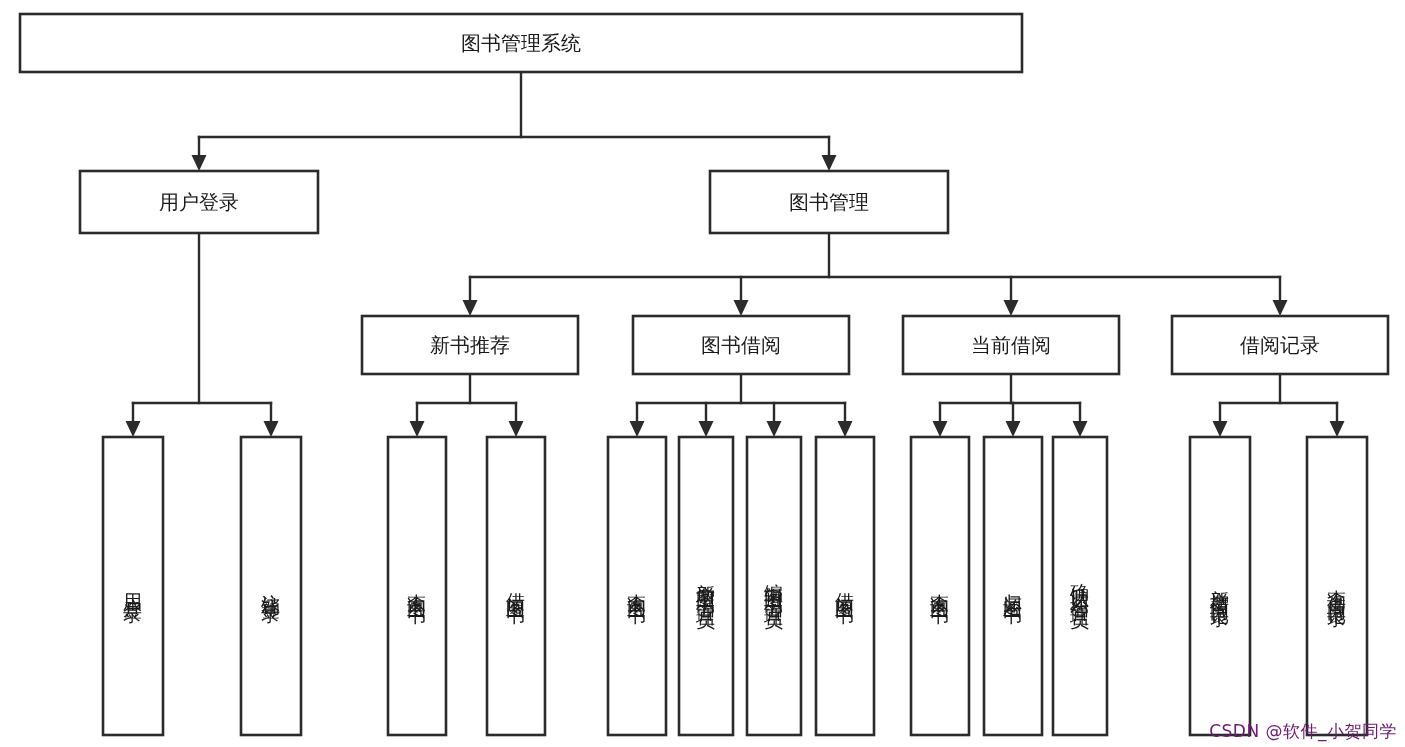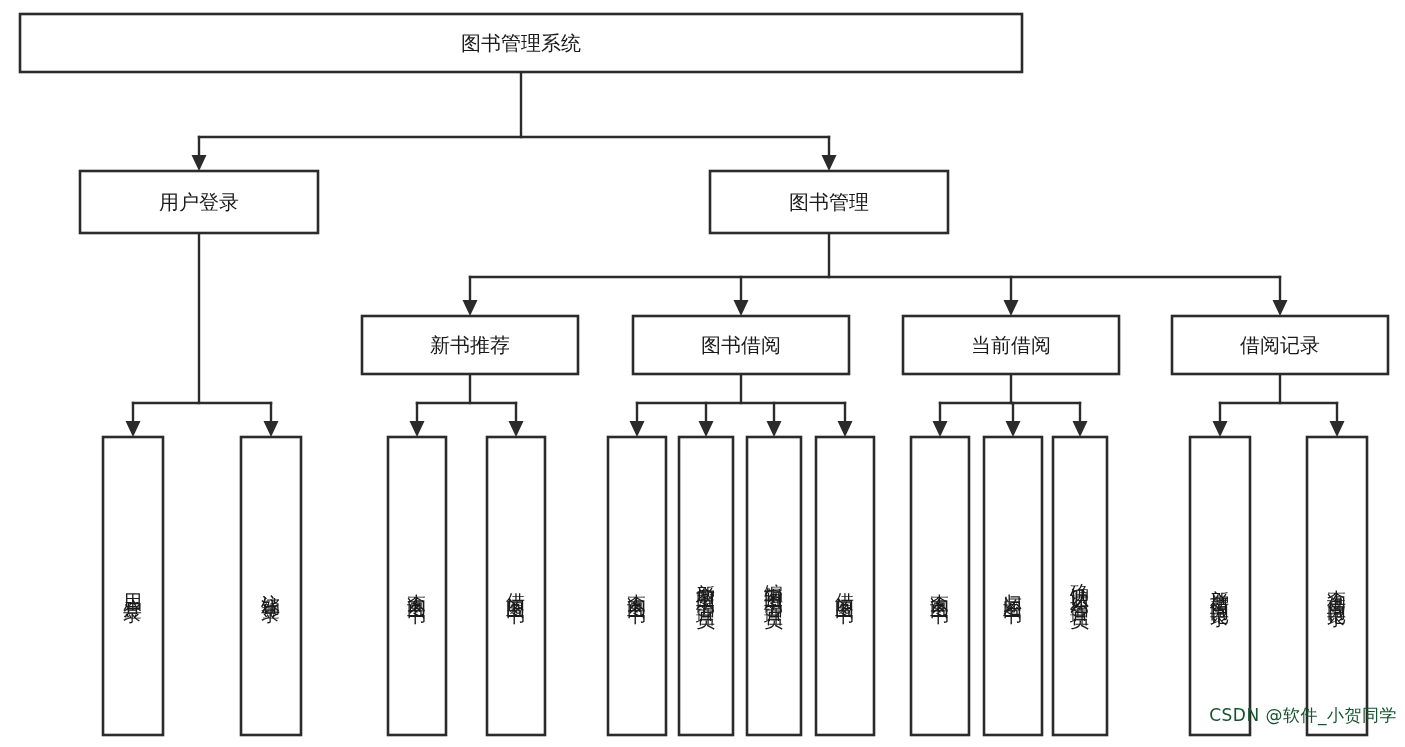--- a/index.html
+++ b/index.html
@@ -62,24 +62,24 @@
     display: flex;
     align-items: center;
     justify-content: center;
     text-align: center;
     pointer-events: none;
     user-select: none;
   }
   #watermark {
     position: absolute;
     right: 8px;
-    bottom: 20px;
+    bottom: 4px;
     font-family: "DejaVu Sans", "Liberation Sans", sans-serif;
     font-size: 17px;
-    color: #14532d;
+    color: #701a75;
     letter-spacing: 0.5px;
     white-space: nowrap;
   }
 </style>
 </head>
 <body>
 
 <div id="diagram-root">
 
   <svg id="diagram-svg" viewBox="0 0 1405 747" xmlns="http://www.w3.org/2000/svg">

